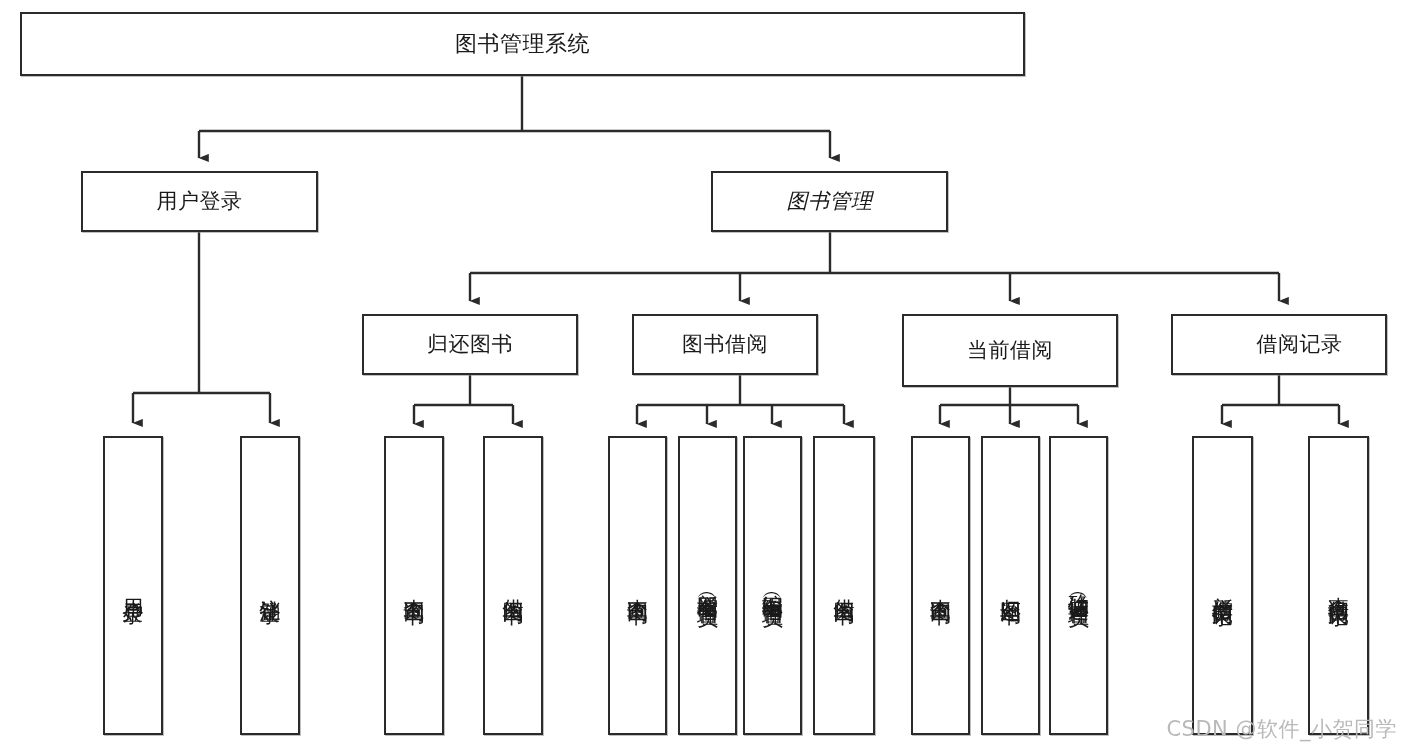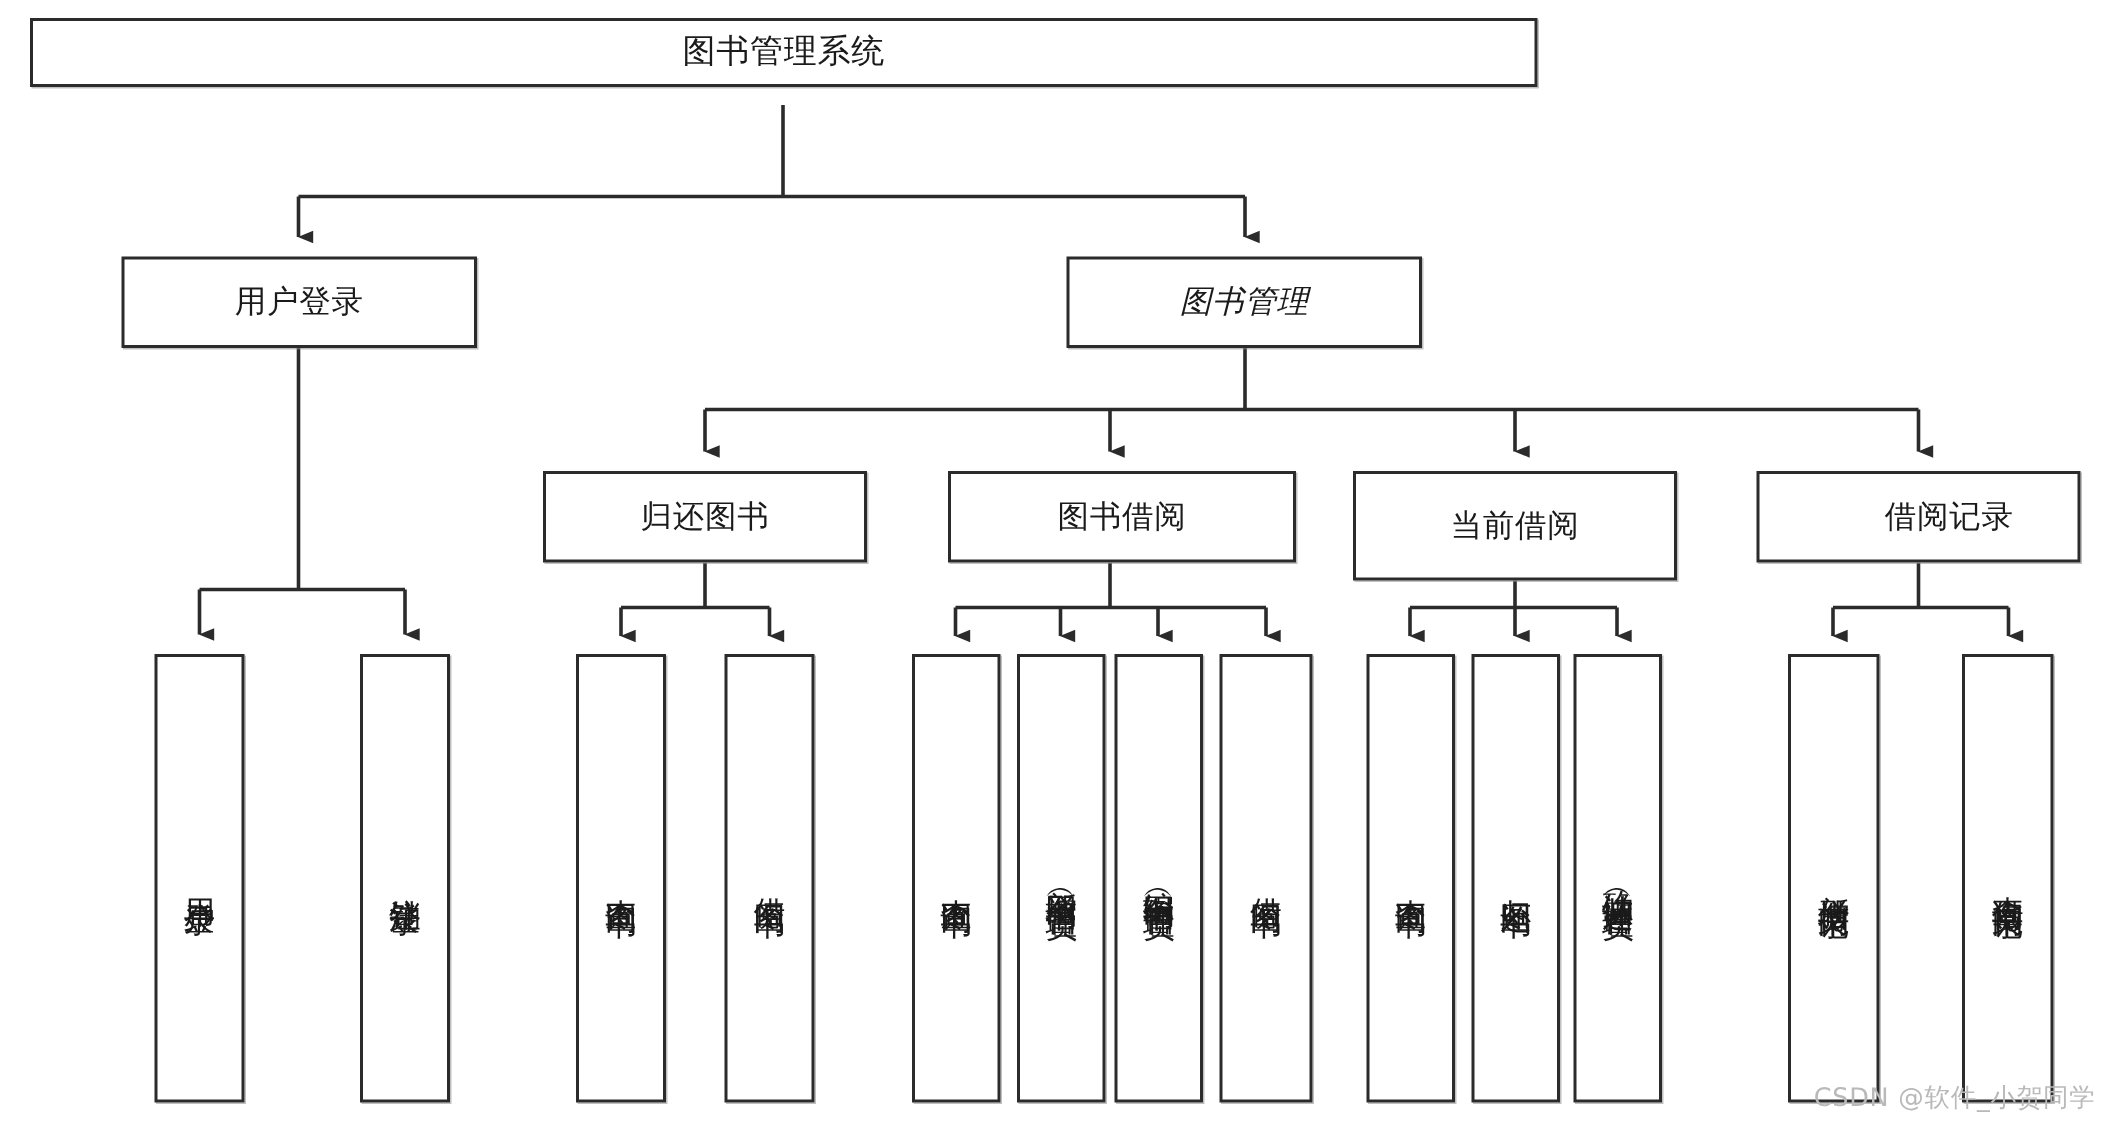--- a/index.html
+++ b/index.html
@@ -61,21 +61,21 @@
     letter-spacing: 2px;
     white-space: normal;
     max-height: 100%;
   }
   #root-node .label { font-size: 22px; }
 
   #watermark {
     position: absolute;
     right: 8px;
     bottom: 4px;
-    font-size: 17px;
+    font-size: 21px;
     color: #b9b9b9;
     letter-spacing: 0.5px;
     user-select: none;
     white-space: nowrap;
   }
 </style>
 </head>
 <body>
 
 <div id="diagram-root">
@@ -123,37 +123,37 @@
       <path d="M1010,405 L1010,424" marker-end="url(#arrowhead)"></path>
       <path d="M1078,405 L1078,424" marker-end="url(#arrowhead)"></path>
 
       <path d="M1279,375 L1279,405"></path>
       <path d="M1222,405 L1339,405"></path>
       <path d="M1222,405 L1222,424" marker-end="url(#arrowhead)"></path>
       <path d="M1339,405 L1339,424" marker-end="url(#arrowhead)"></path>
     </g>
   </svg>
 
-  <div class="node h" id="root-node" style="left:20px; top:12px; width:1005px; height:46px;">
+  <div class="node h" id="root-node" style="left:20px; top:12px; width:1005px; height:64px;">
     <span class="label">图书管理系统</span>
   </div>
 
   <div class="node h" style="left:81px; top:171px; width:237px; height:61px;">
     <span class="label">用户登录</span>
   </div>
 
   <div class="node h" style="left:711px; top:171px; width:237px; height:61px;font-style:italic;">
     <span class="label">图书管理</span>
   </div>
 
   <div class="node h" style="left:362px; top:314px; width:216px; height:61px;">
     <span class="label">归还图书</span>
   </div>
 
-  <div class="node h" style="left:632px; top:314px; width:232px; height:61px;">
+  <div class="node h" style="left:632px; top:314px; width:186px; height:61px;">
     <span class="label">图书借阅</span>
   </div>
 
   <div class="node h" style="left:902px; top:314px; width:216px; height:73px;">
     <span class="label">当前借阅</span>
   </div>
 
   <div class="node h" style="left:1171px; top:314px; width:216px; height:61px;padding-left:41px;">
     <span class="label">借阅记录</span>
   </div>

